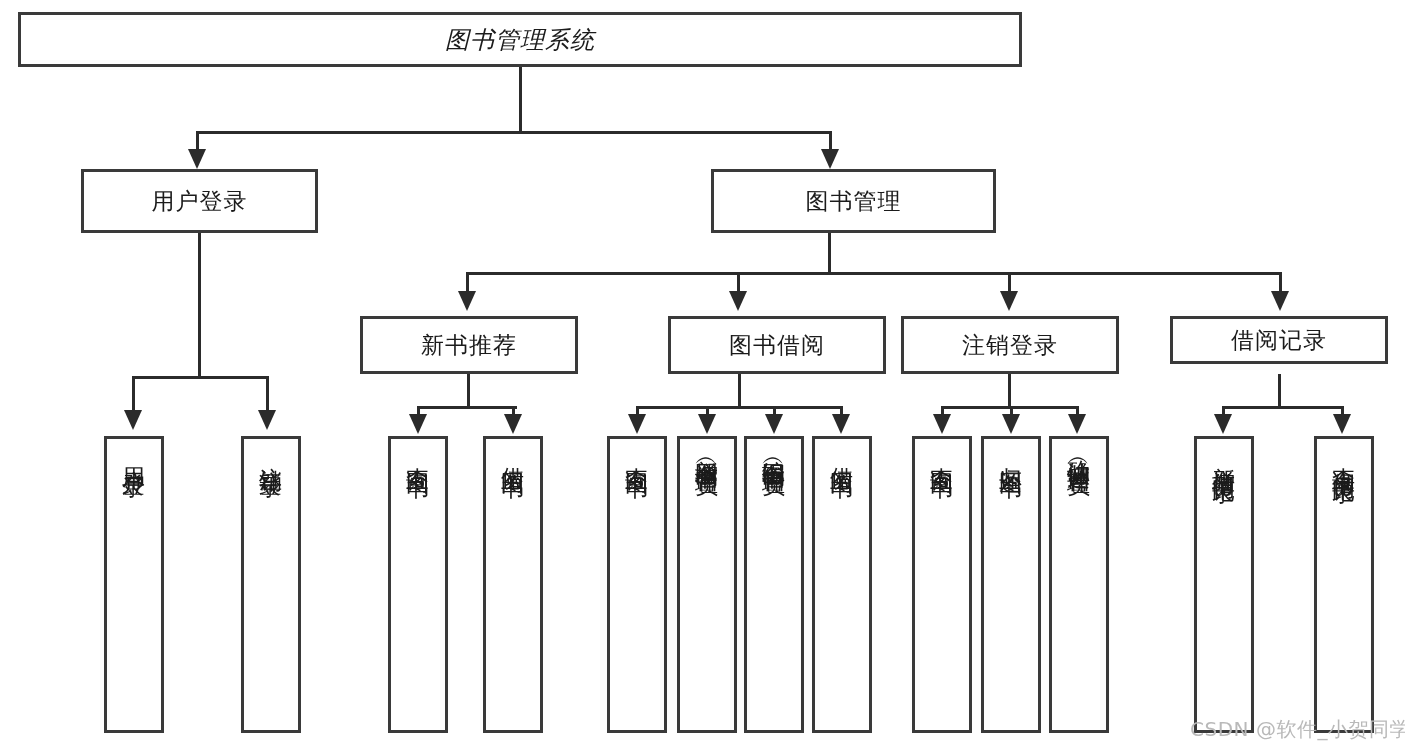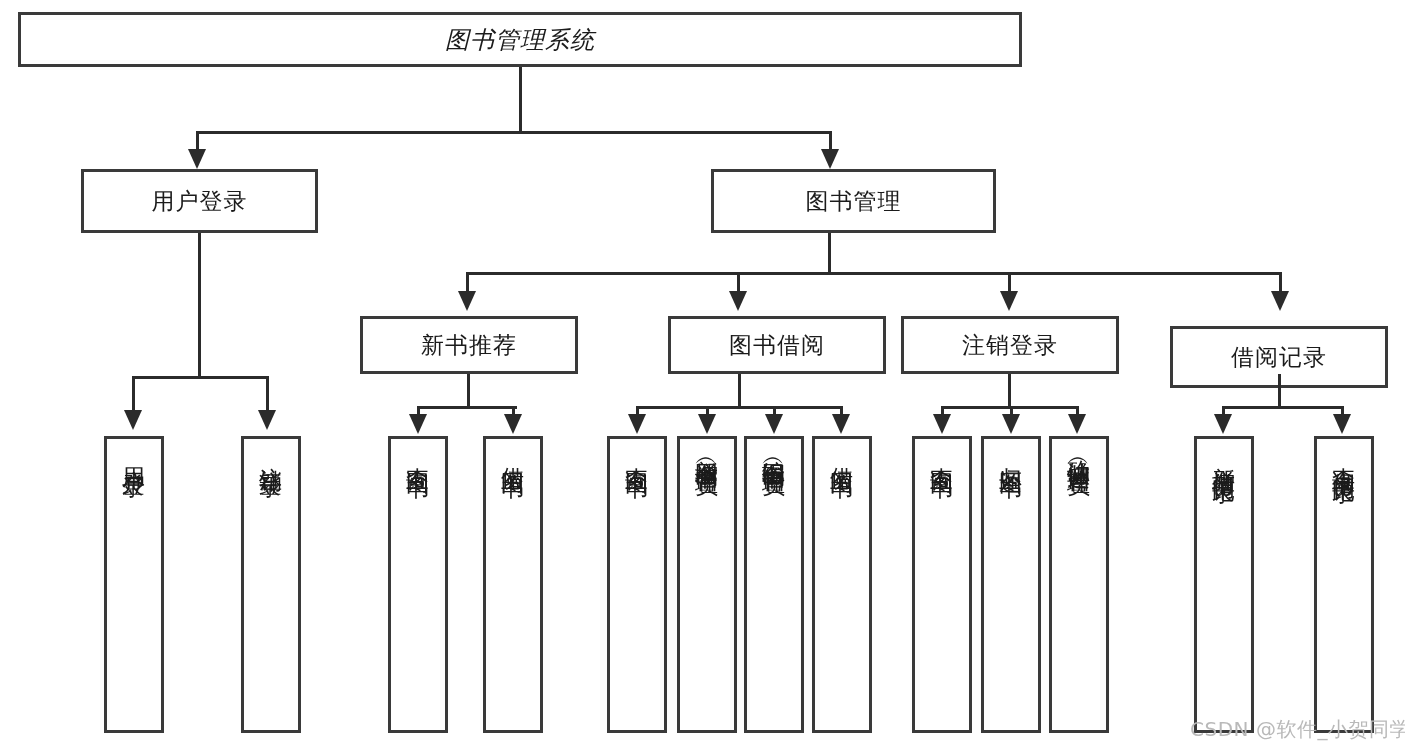--- a/index.html
+++ b/index.html
@@ -126,21 +126,21 @@
 
   <div class="node" style="left:360px; top:316px; width:218px; height:58px;">
     <span class="label">新书推荐</span>
   </div>
   <div class="node" style="left:668px; top:316px; width:218px; height:58px;">
     <span class="label">图书借阅</span>
   </div>
   <div class="node" style="left:901px; top:316px; width:218px; height:58px;">
     <span class="label">注销登录</span>
   </div>
-  <div class="node" style="left:1170px; top:316px; width:218px; height:62px;margin-top:10px;">
+  <div class="node" style="left:1170px; top:316px; width:218px; height:48px;">
     <span class="label">借阅记录</span>
   </div>
 
   <div class="vline" style="left:467px; top:374px; width:3px; height:32px;"></div>
   <div class="hline" style="left:417px; top:406px; width:100px; height:3px;"></div>
   <div class="vline" style="left:417px; top:406px; width:3px; height:12px;"></div>
   <div class="arrow" style="left:409px; top:414px;"></div>
   <div class="vline" style="left:512px; top:406px; width:3px; height:12px;"></div>
   <div class="arrow" style="left:504px; top:414px;"></div>
 

